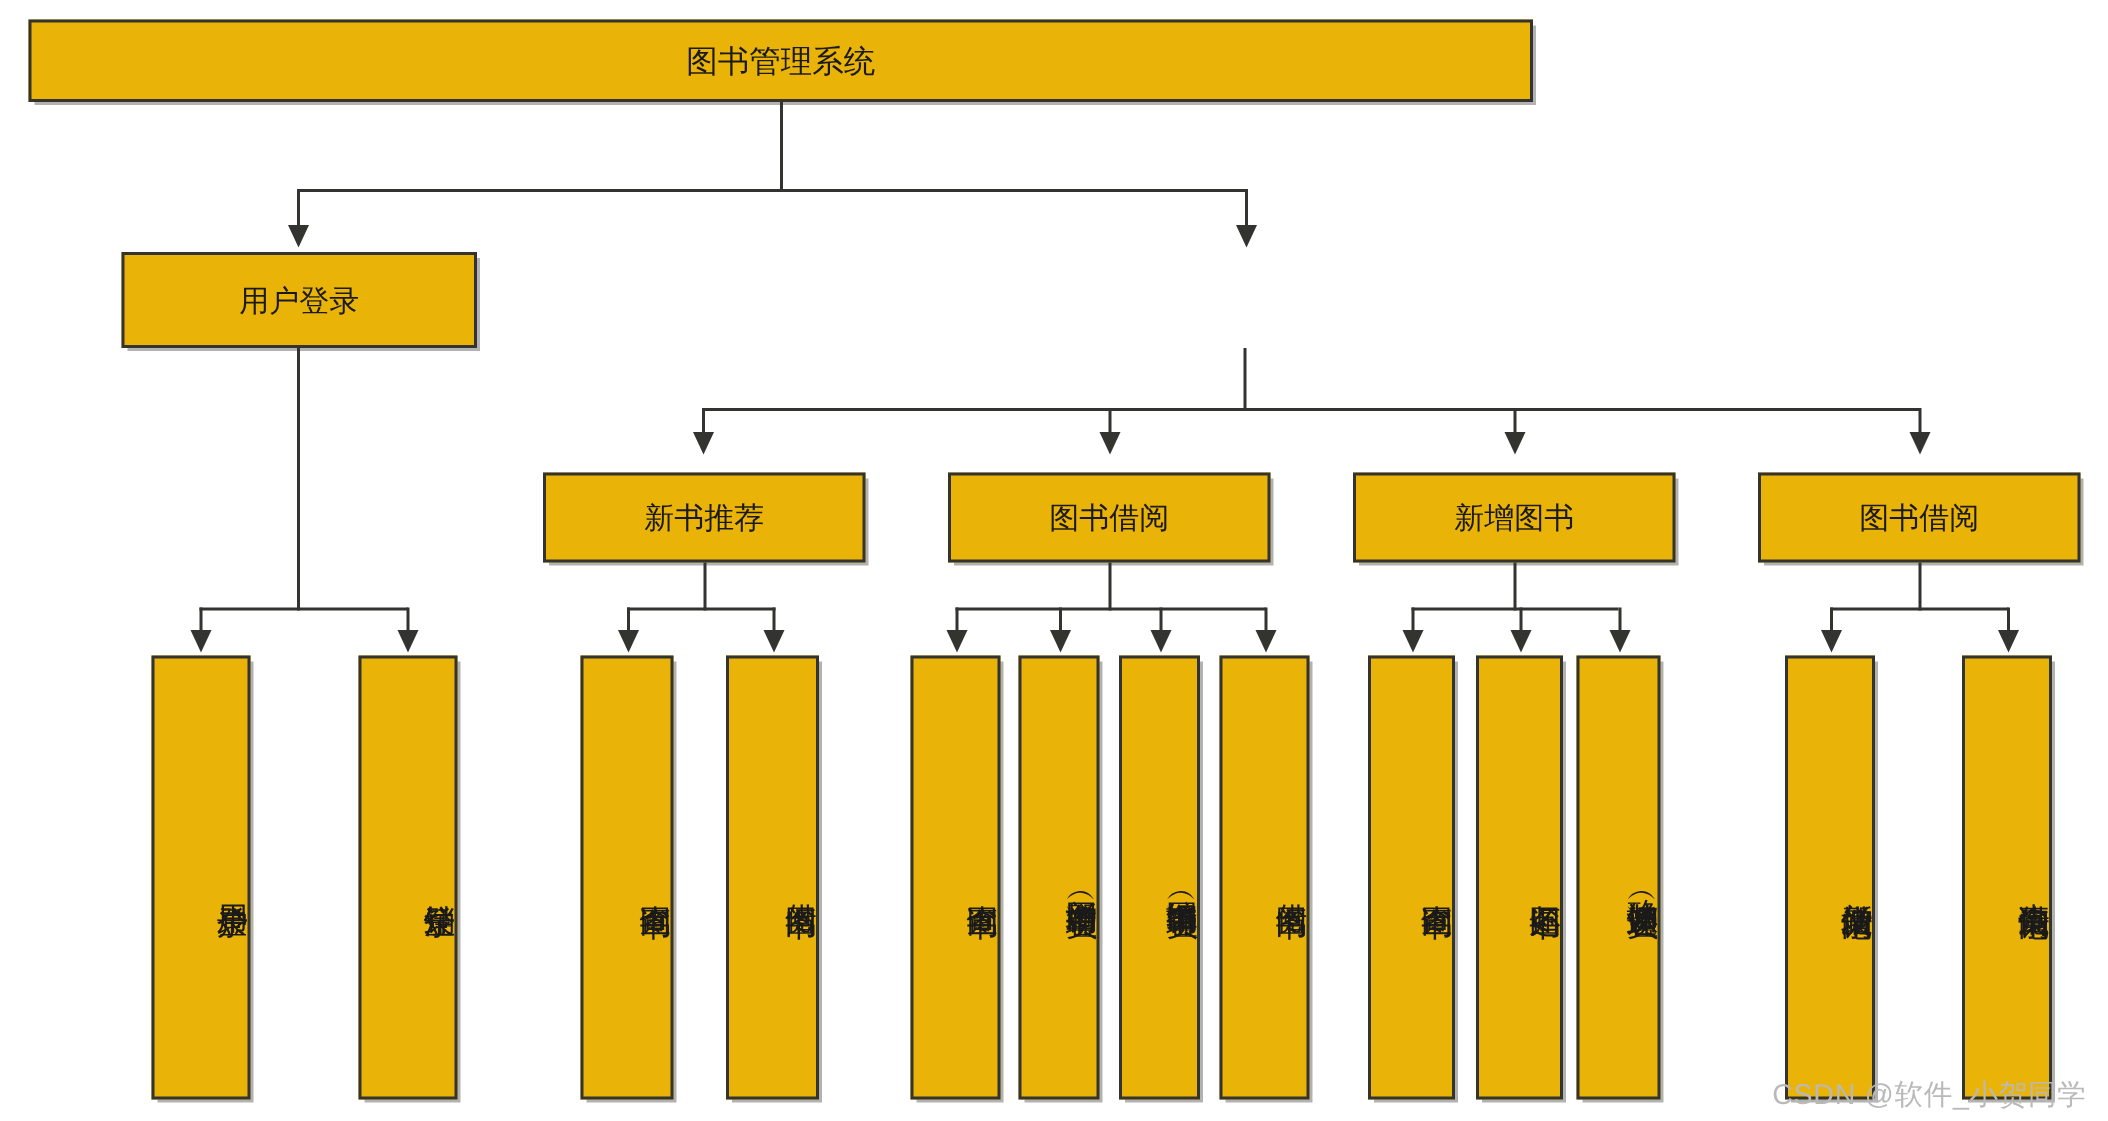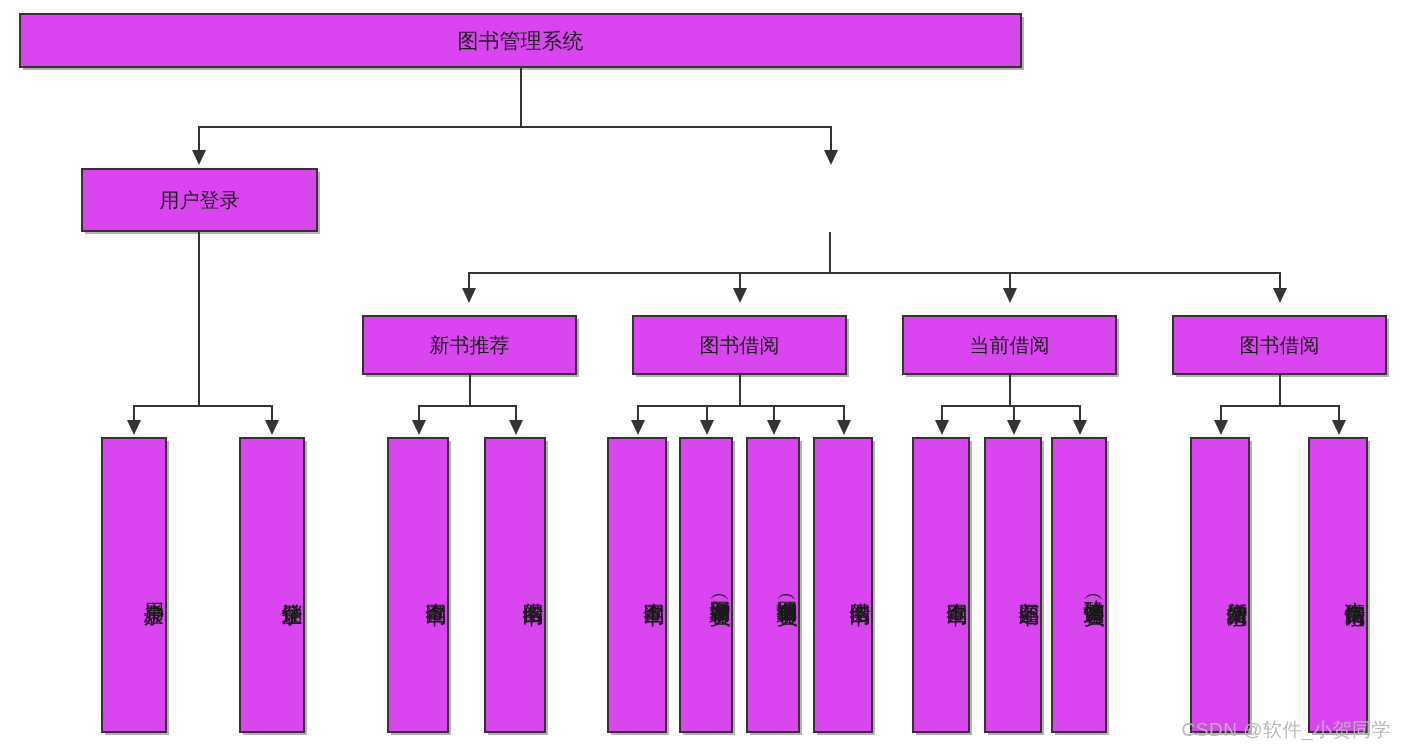--- a/index.html
+++ b/index.html
@@ -15,21 +15,21 @@
     width: 1405px;
     height: 747px;
     background: #ffffff;
     overflow: hidden;
   }
 
   
   .node {
     position: absolute;
     box-sizing: border-box;
-    background: #d946ef;
+    background: #eab308;
     border: 2px solid #33332f;
     box-shadow: 3px 3px 0 -1px rgba(0,0,0,0.30);
     display: flex;
     align-items: center;
     justify-content: center;
     color: #1a1a1a;
     white-space: nowrap;
   }
   .node.root        { font-size: 21px; }
   .node.level1      { font-size: 20px; }
@@ -109,21 +109,21 @@
   <div class="arrow" style="left:462px; top:288px;"></div>
   <div class="vline" style="left:739px; top:272px; height:18px;"></div>
   <div class="arrow" style="left:733px; top:288px;"></div>
   <div class="vline" style="left:1009px; top:272px; height:18px;"></div>
   <div class="arrow" style="left:1003px; top:288px;"></div>
   <div class="vline" style="left:1279px; top:272px; height:18px;"></div>
   <div class="arrow" style="left:1273px; top:288px;"></div>
 
   <div class="node level2" id="node-l2-1" style="left: 632px; top: 315px; width: 215px; height: 60px;">图书借阅</div>
   <div class="node level2" id="node-l2-0" style="left: 362px; top: 315px; width: 215px; height: 60px;">新书推荐</div>
-  <div class="node level2" id="node-l2-2" style="left: 902px; top: 315px; width: 215px; height: 60px;">当前借阅</div>
+  <div class="node level2" id="node-l2-2" style="left: 902px; top: 315px; width: 215px; height: 60px;">新增图书</div>
   <div class="node level2" id="node-l2-3" style="left: 1172px; top: 315px; width: 215px; height: 60px;">图书借阅</div>
 
   <div class="vline" style="left:469px; top:375px; height:32px;"></div>
   <div class="hline" style="left:418px; top:405px; width:99px;"></div>
   <div class="vline" style="left:418px; top:405px; height:17px;"></div>
   <div class="arrow" style="left:412px; top:420px;"></div>
   <div class="vline" style="left:515px; top:405px; height:17px;"></div>
   <div class="arrow" style="left:509px; top:420px;"></div>
 
   <div class="vline" style="left:739px; top:375px; height:32px;"></div>

